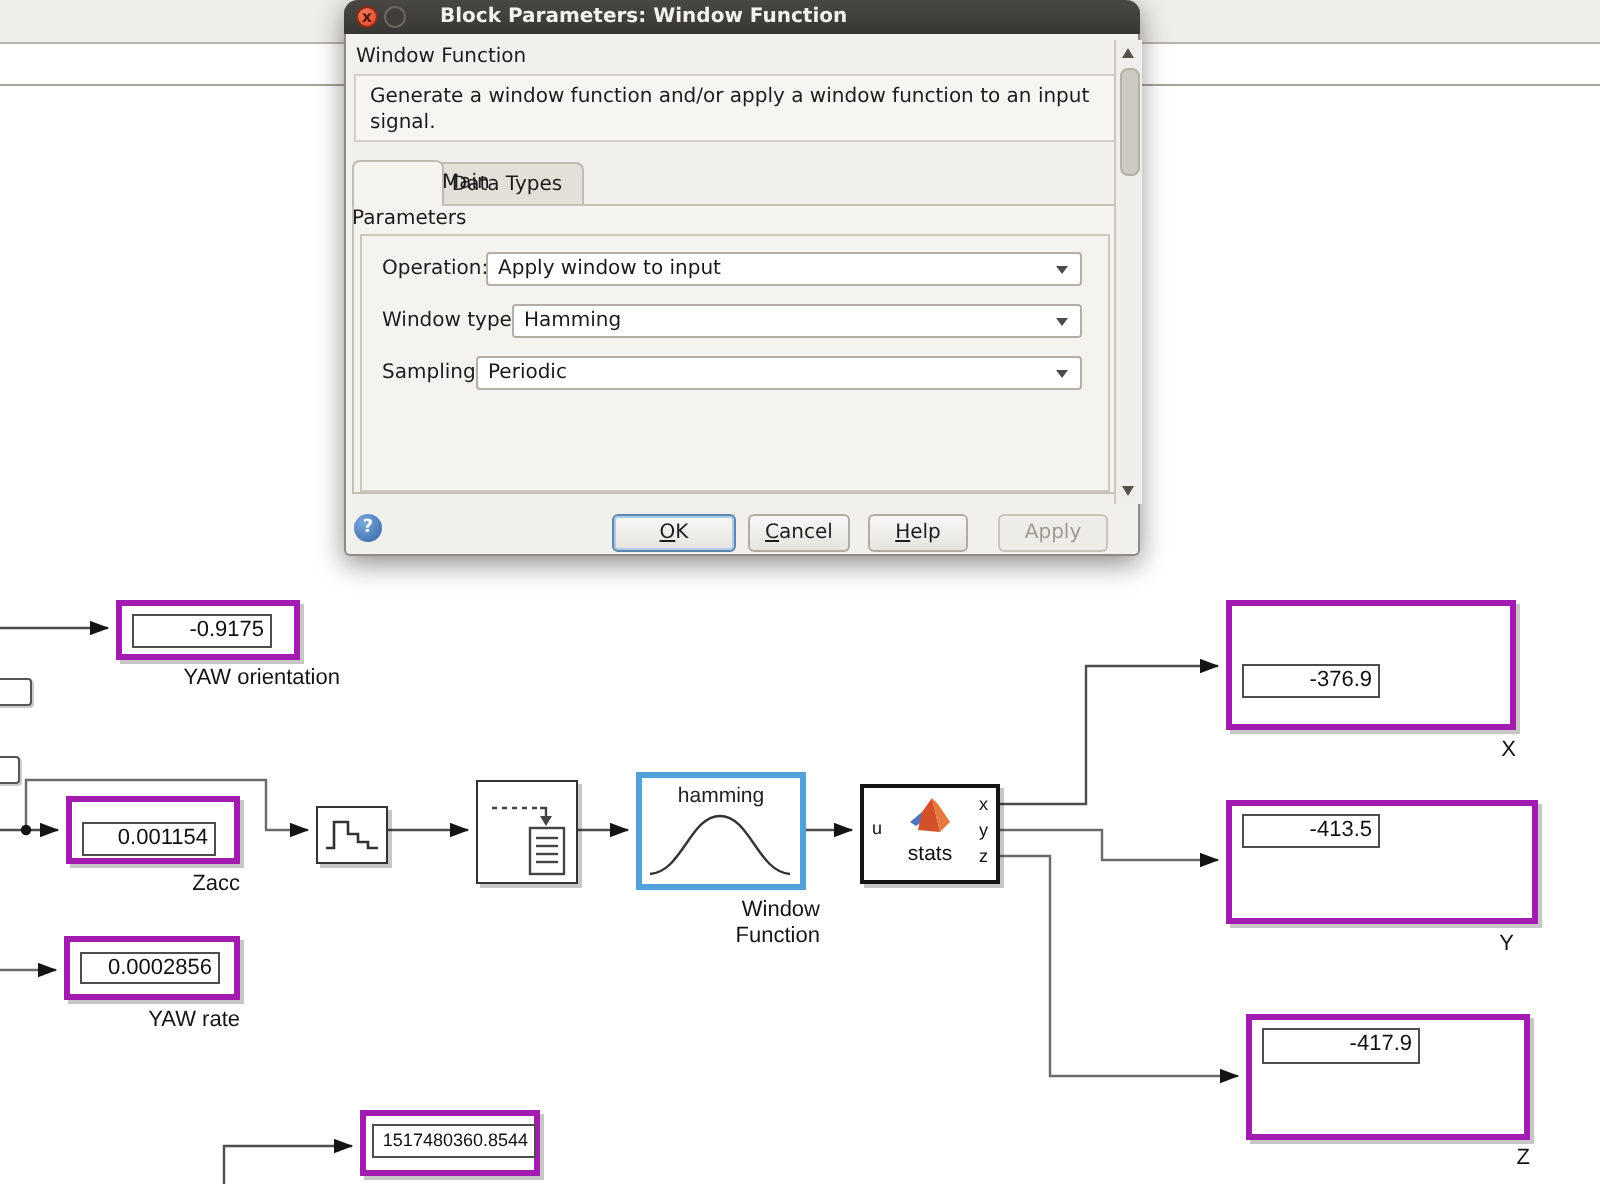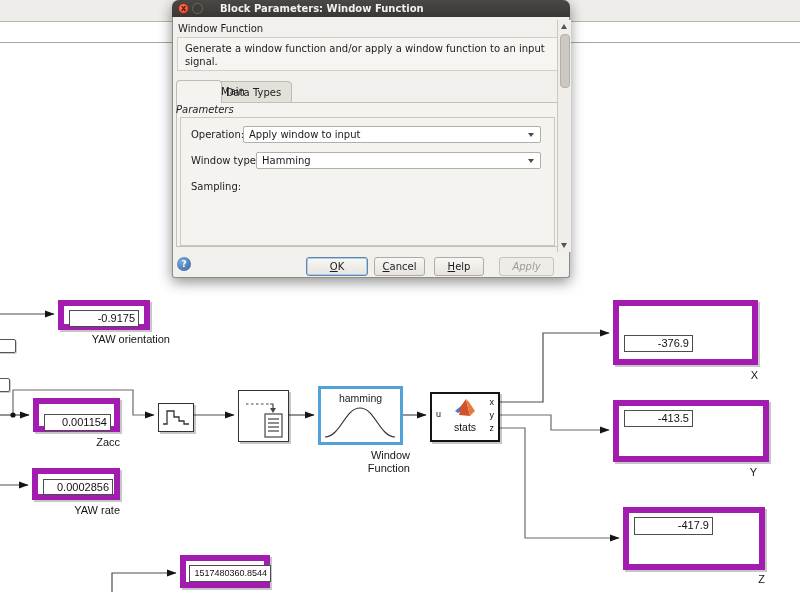--- a/index.html
+++ b/index.html
@@ -5,21 +5,21 @@
   html,body{margin:0;padding:0;}
   #screen{position:relative;width:800px;height:592px;background:#ffffff;overflow:hidden;
           font-family:"Liberation Sans",sans-serif;}
   
   .bg-topbar{position:absolute;left:0;top:0;width:800px;height:21px;background:#efede9;}
   .bg-line1{position:absolute;left:0;top:21px;width:800px;height:1px;background:#b9b5ae;}
   .bg-line2{position:absolute;left:0;top:42px;width:800px;height:1px;background:#a8a49d;}
   
   svg.wires{position:absolute;left:0;top:0;z-index:1;}
   
-  .blk{position:absolute;background:#fff;border:6px solid #a21caf;box-shadow:2px 2px 0 rgba(0,0,0,.22);z-index:2;box-sizing:border-box;}
+  .blk{position:absolute;background:#fff;border:3px solid #a21caf;box-shadow:2px 2px 0 rgba(0,0,0,.22);z-index:2;box-sizing:border-box;}
   .blk .val{position:absolute;border:1px solid #4d4d4d;background:#fff;font-size:11px;line-height:15px;
             text-align:right;padding:0 3px;box-sizing:border-box;color:#111;}
   .blk-label{position:absolute;font-size:11px;color:#151515;text-align:right;z-index:2;}
   .icon-blk{position:absolute;background:#fff;border:1px solid #333;box-shadow:2px 2px 0 rgba(0,0,0,.22);z-index:2;box-sizing:border-box;}
   .wfn{position:absolute;background:#fff;border:3px solid #51a2d9;z-index:2;box-sizing:border-box;text-align:center;}
   .wfn .wfn-txt{font-size:10.5px;color:#222;margin-top:3px;}
   .stats{position:absolute;background:#fff;border:2px solid #141414;box-shadow:2px 2px 0 rgba(0,0,0,.22);z-index:2;box-sizing:border-box;}
   .stats .port{position:absolute;font-size:9px;color:#111;}
   .stats .stats-lbl{position:absolute;left:0;right:0;top:27px;text-align:center;font-size:10.5px;color:#111;}
   .edge-tag{position:absolute;border:1px solid #555;border-radius:2px;background:#fff;z-index:2;box-shadow:1px 1px 0 rgba(0,0,0,.2);}
@@ -35,36 +35,36 @@
               color:#5a1505;font-size:8px;line-height:9px;text-align:center;font-weight:bold;}
   .tbtn.minim{left:20px;background:#403e3a;border:1px solid #6b6862;}
   .titlebar .ttl{position:absolute;left:28px;top:0;line-height:17px;color:#f3f1ee;font-weight:bold;font-size:10px;margin-left:20px;}
   .dlg-heading{position:absolute;left:5px;top:23px;}
   .descbox{position:absolute;left:4px;top:37px;width:382px;height:34px;border:1px solid #d2cfc8;background:#f6f5f2;
            padding:4px 7px;box-sizing:border-box;line-height:13px;}
   .tab{position:absolute;height:22px;line-height:21px;text-align:center;border:1px solid #bfbbb3;box-sizing:border-box;}
   .tab.active{left:3px;top:80px;width:39px;background:#f5f3f0;border-bottom:none;border-radius:4px 4px 0 0;z-index:3;height:23px;padding-left:44px;}
   .tab.inactive{left:42px;top:81px;width:77px;background:#e3e0da;border-radius:4px 4px 0 0;}
   .nbpanel{position:absolute;left:3px;top:102px;width:383px;height:145px;background:#f5f3f0;border:1px solid #c5c1b9;box-sizing:border-box;z-index:2;}
-  .params-lbl{position:absolute;left:3px;top:104px;z-index:3;font-style:italic;}
+  .params-lbl{position:absolute;left:3px;top:104px;z-index:3;}
   .frame{position:absolute;left:7px;top:117px;width:373px;height:127px;border:1px solid #ccc8c0;z-index:3;}
   .f-label{position:absolute;z-index:4;}
   .combo{position:absolute;height:17px;background:#fff;border:1px solid #b3afa7;border-radius:2px;z-index:4;
          line-height:15px;padding-left:5px;box-sizing:border-box;color:#1a1a1a;}
   .combo .arrow{position:absolute;right:6px;top:6px;width:0;height:0;border-left:3.5px solid transparent;
                 border-right:3.5px solid transparent;border-top:4.5px solid #4b4b4b;}
   .dscroll{position:absolute;left:384px;top:20px;width:13px;height:232px;background:#f0eeea;border-left:1px solid #ccc8c0;z-index:3;}
   .dscroll .up,.dscroll .down{position:absolute;left:3px;width:0;height:0;border-left:3.5px solid transparent;border-right:3.5px solid transparent;}
   .dscroll .up{top:4px;border-bottom:5px solid #55514b;}
   .dscroll .down{bottom:4px;border-top:5px solid #55514b;}
   .dscroll .thumb{position:absolute;left:2px;top:14px;width:8px;height:52px;background:#cdc9c2;border-radius:4px;border:1px solid #b5b1a9;}
   .btn{position:absolute;top:257px;height:19px;background:linear-gradient(#f8f7f5,#e7e4df);border:1px solid #b0aca4;
        border-radius:3px;text-align:center;line-height:17px;box-sizing:border-box;color:#1d1d1d;}
   .btn.focus{border:1px solid #5f87ae;box-shadow:inset 0 0 0 1px #aecce9;}
-  .btn.disabled{color:#9d9a94;background:#eeece8;border-color:#c8c4bc;font-style:italic;}
+  .btn.disabled{color:#9d9a94;background:#eeece8;border-color:#c8c4bc;}
   .helpicon{position:absolute;left:4px;top:257px;width:14px;height:14px;border-radius:50%;
             background:radial-gradient(circle at 35% 30%,#7aa9dc,#3465a4);color:#fff;font-size:9px;font-weight:bold;
             text-align:center;line-height:14px;}
   u{text-decoration:underline;}
 </style>
 </head>
 <body>
 
 <div id="screen">
 
@@ -196,20 +196,24 @@
       <span class="arrow"></span>
     </div>
 
     <div class="f-label" style="left:18px;top:155px;">Window type:</div>
     <div class="combo" style="left:83px;top:152px;width:285px;">
       <span>Hamming</span>
       <span class="arrow"></span>
     </div>
 
     <div class="f-label" style="left:18px;top:181px;">Sampling:</div>
+    <div class="combo" style="left:65px;top:178px;width:303px;">
+      <span>Periodic</span>
+      <span class="arrow"></span>
+    </div>
 
     <div class="dscroll">
       <div class="up"></div>
       <div class="thumb"></div>
       <div class="down"></div>
     </div>
 
     <div class="helpicon">?</div>
 
     <div class="btn focus" style="left:133px;width:62px;"><u>O</u><span>K</span></div>

